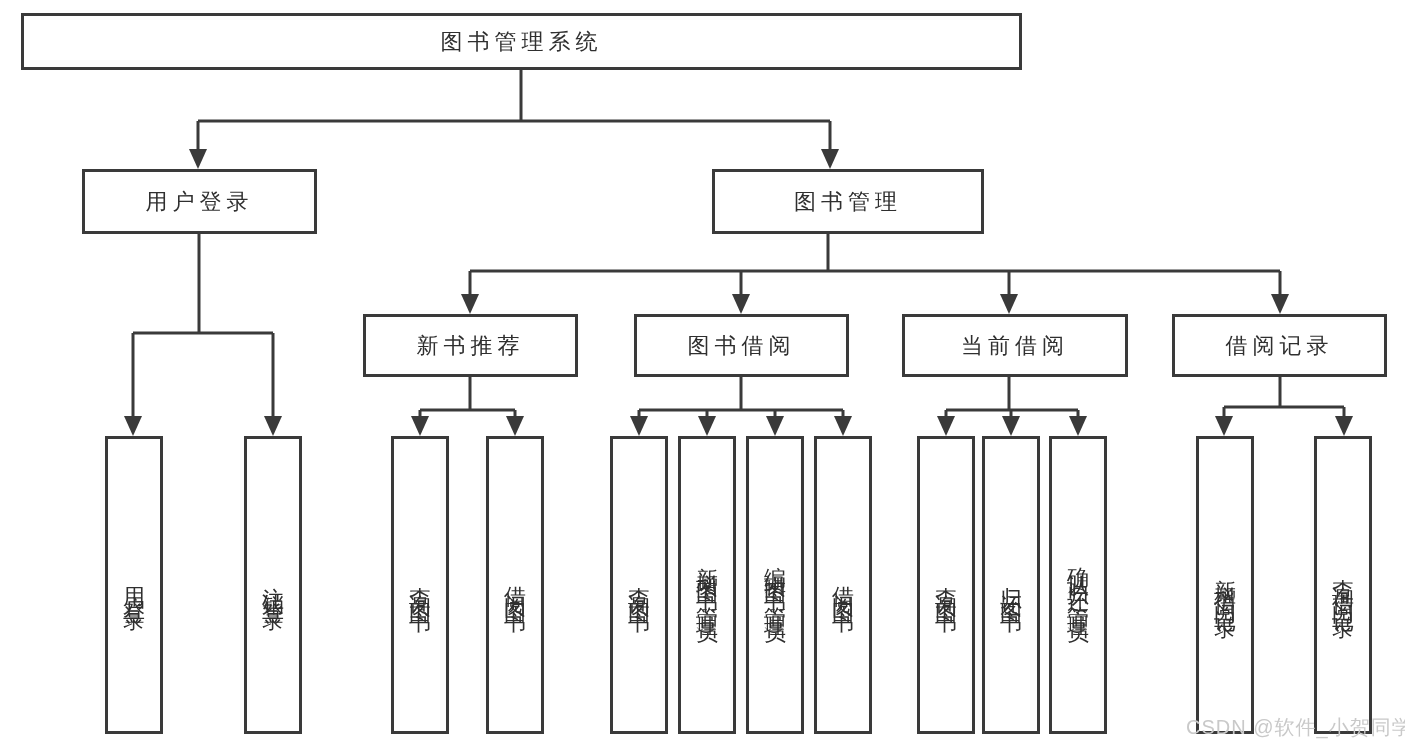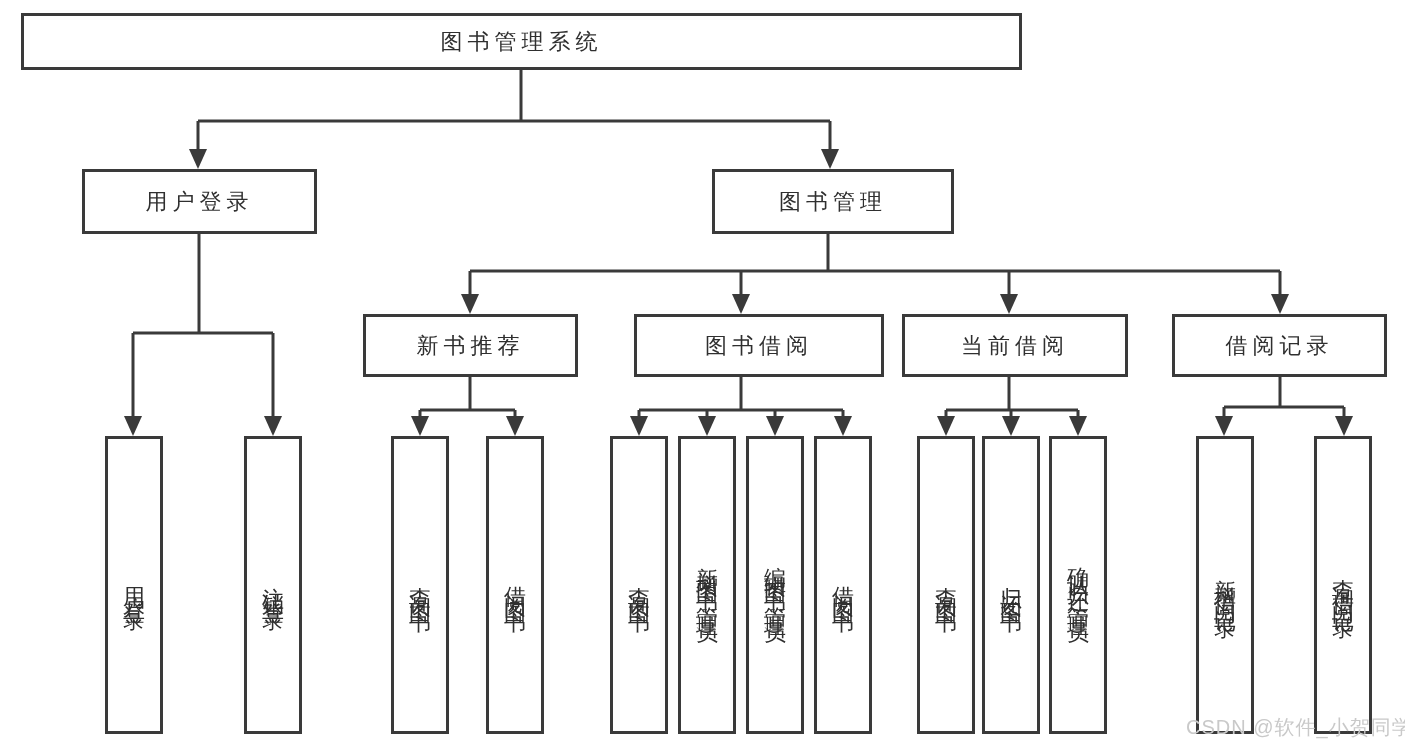--- a/index.html
+++ b/index.html
@@ -82,28 +82,28 @@
     </g>
   </svg>
 
   <div class="node" style="left:21px; top:13px; width:1001px; height:57px;">
     <span>图书管理系统</span>
   </div>
 
   <div class="node" style="left:82px; top:169px; width:235px; height:65px;">
     <span>用户登录</span>
   </div>
-  <div class="node" style="left:712px; top:169px; width:242px; height:65px;">
+  <div class="node" style="left:712px; top:169px; width:272px; height:65px;">
     <span>图书管理</span>
   </div>
 
   <div class="node" style="left:363px; top:314px; width:215px; height:63px;">
     <span>新书推荐</span>
   </div>
-  <div class="node" style="left:634px; top:314px; width:250px; height:63px;font-family:Liberation Mono, monospace;">
+  <div class="node" style="left:634px; top:314px; width:215px; height:63px;font-family:Liberation Mono, monospace;">
     <span>图书借阅</span>
   </div>
   <div class="node" style="left:902px; top:314px; width:226px; height:63px;">
     <span>当前借阅</span>
   </div>
   <div class="node" style="left:1172px; top:314px; width:215px; height:63px;">
     <span>借阅记录</span>
   </div>
 
   <div class="node leaf" style="left:105px; top:436px; width:58px; height:298px;">

